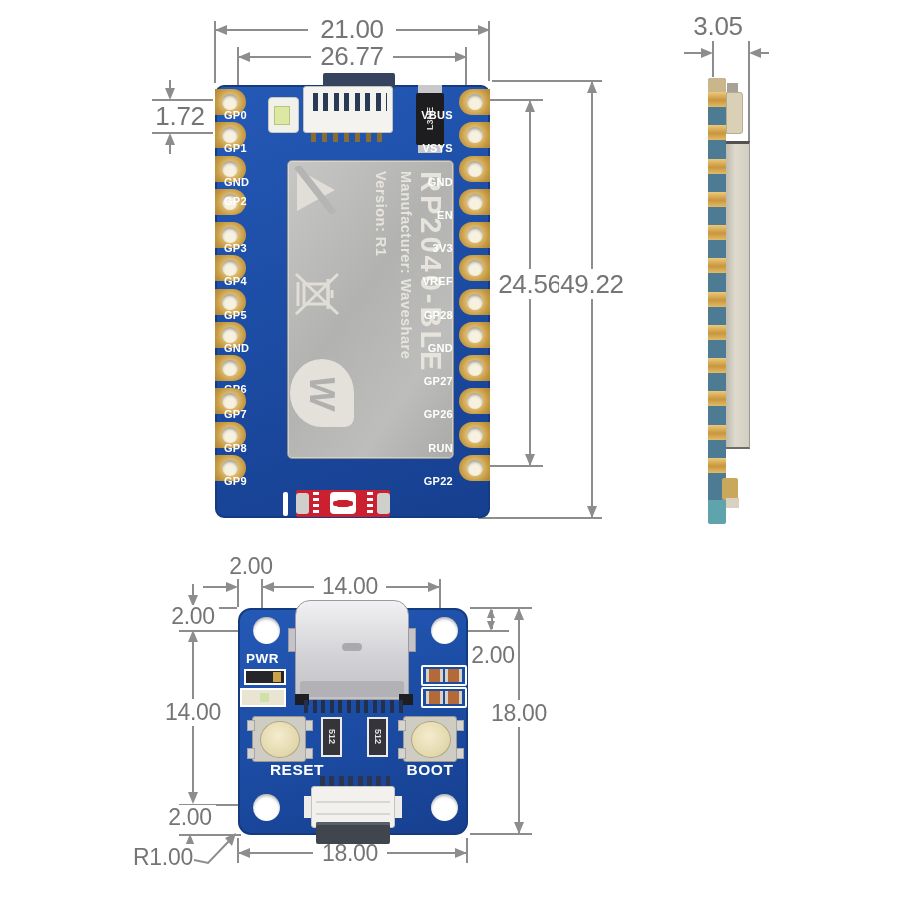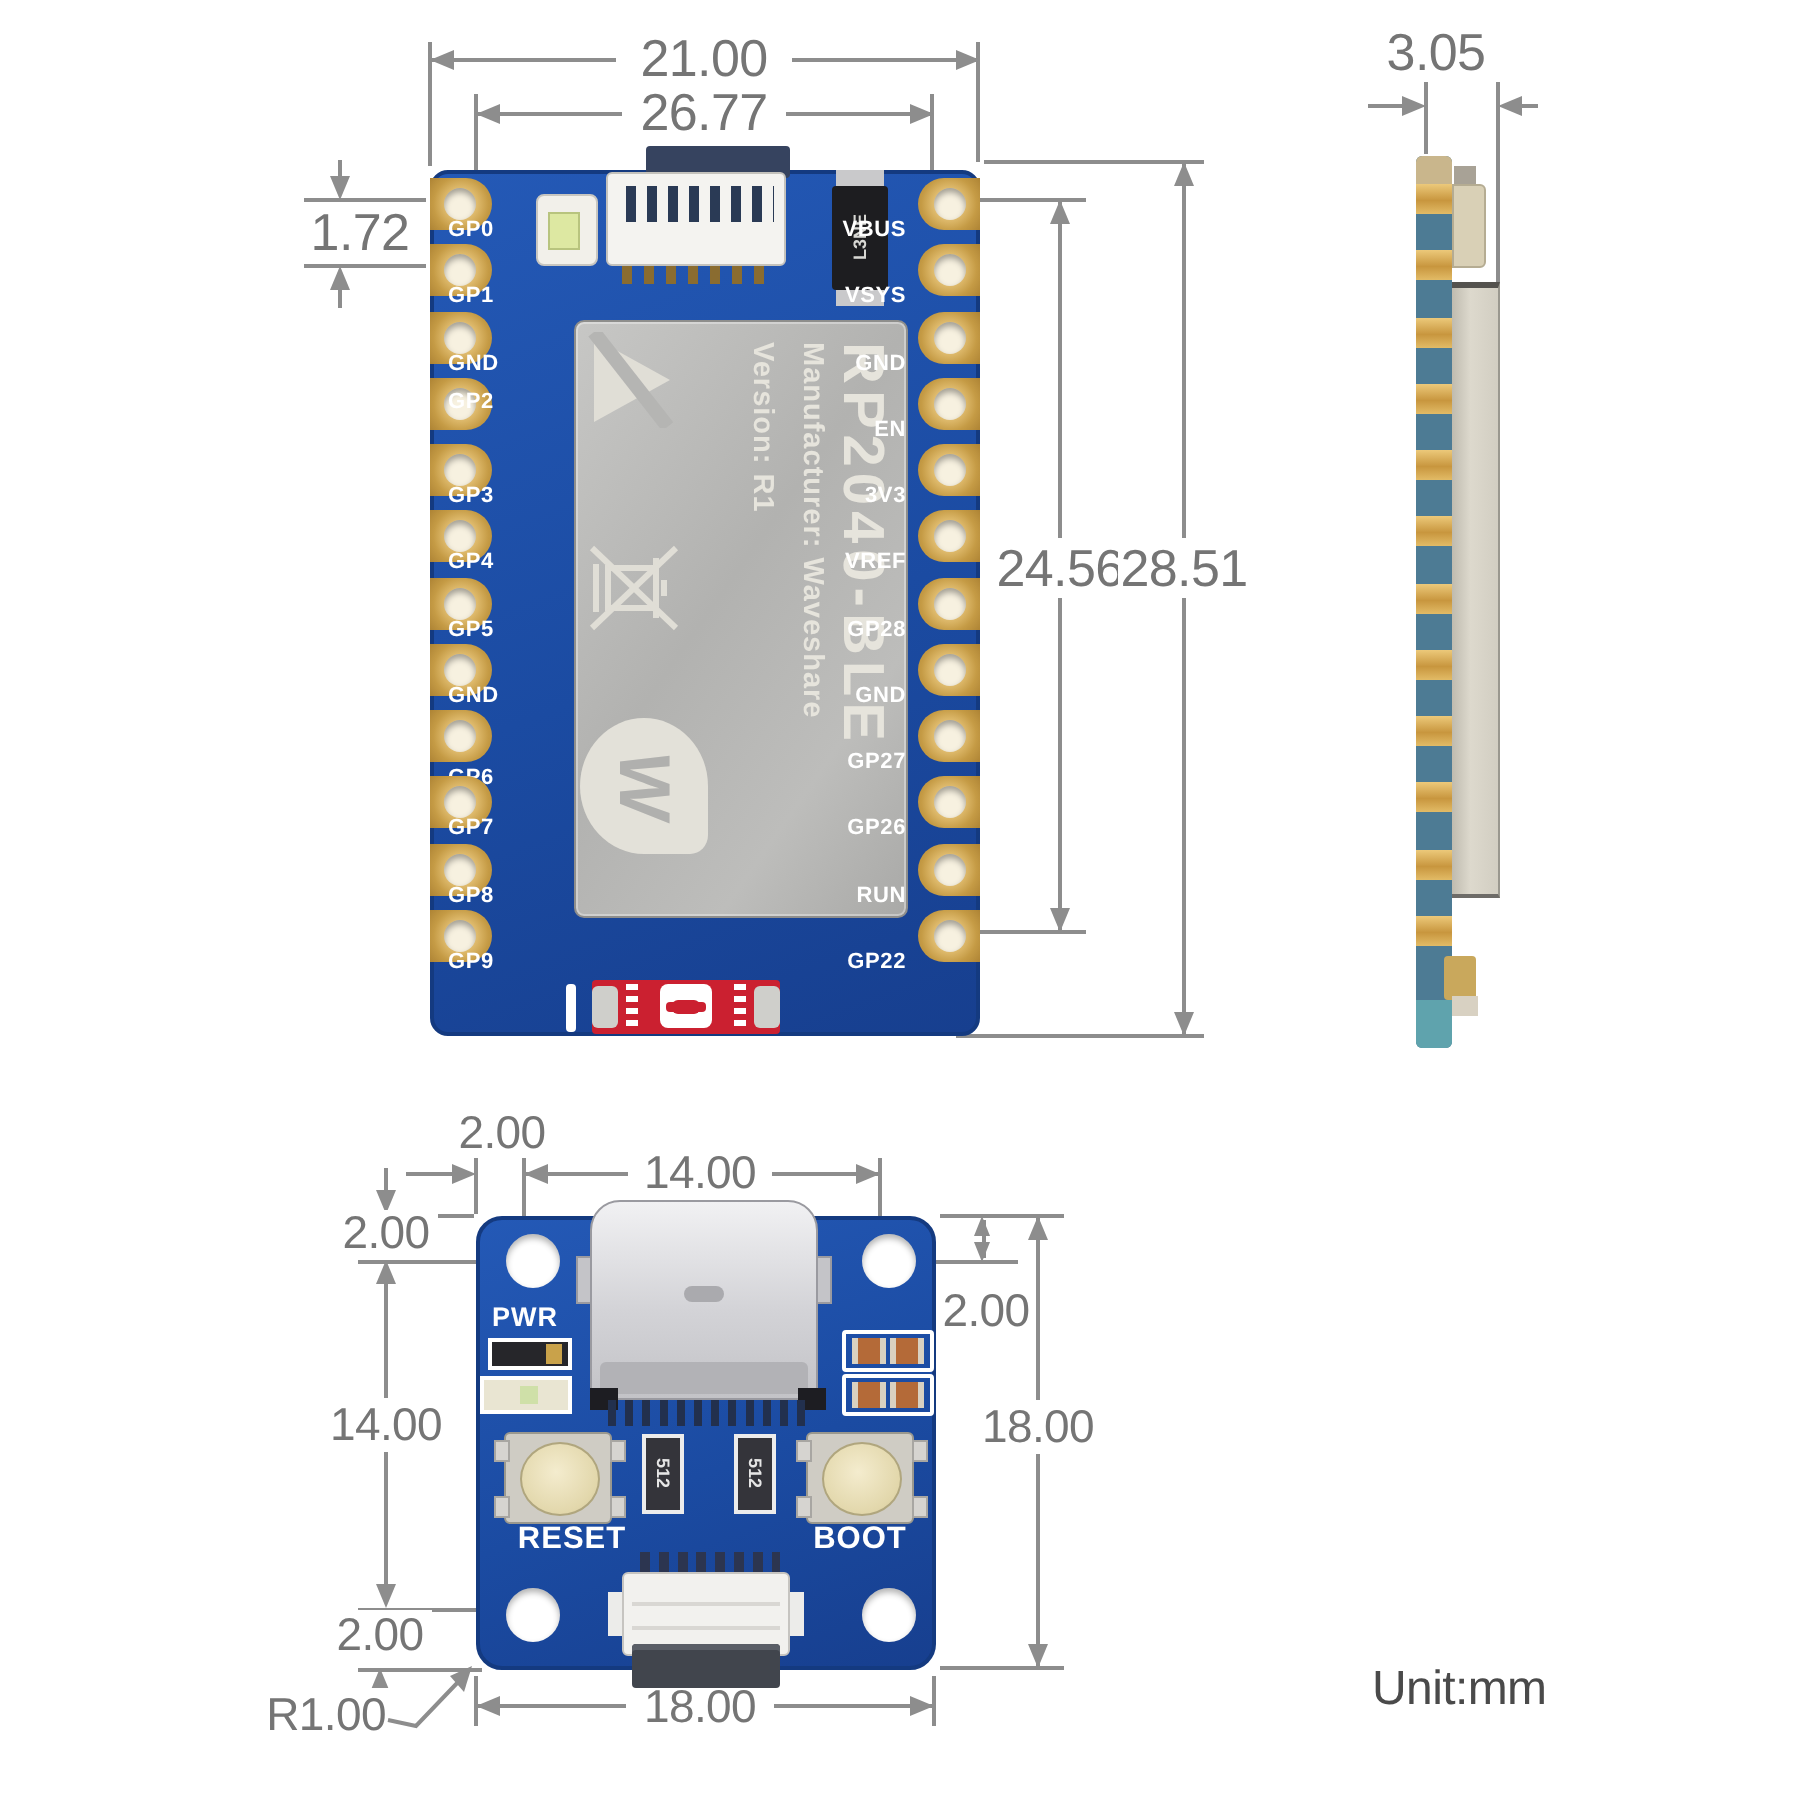--- a/index.html
+++ b/index.html
@@ -79,21 +79,21 @@
   <div class="ln" style="left:529px;top:100px;width:2px;height:366px"></div>
   <div class="arr aU" style="left:525px;top:100px"></div>
   <div class="arr aD" style="left:525px;top:454px"></div>
   <div class="dt f26" style="left:497px;top:269px;width:66px;height:30px">24.56</div>
 
   <div class="ln" style="left:492px;top:80px;width:110px;height:2px"></div>
   <div class="ln" style="left:478px;top:517px;width:124px;height:2px"></div>
   <div class="ln" style="left:591px;top:81px;width:2px;height:437px"></div>
   <div class="arr aU" style="left:587px;top:81px"></div>
   <div class="arr aD" style="left:587px;top:506px"></div>
-  <div class="dt f26" style="left:559px;top:269px;width:66px;height:30px">28.51</div>
+  <div class="dt f26" style="left:559px;top:269px;width:66px;height:30px">49.22</div>
 
   <div id="front-board" class="board" style="left:215px;top:85px;width:275px;height:433px;border-radius:9px">
 
     <div class="abs" style="left:70px;top:73px;width:165px;height:297px;border-radius:5px;
                 background:linear-gradient(125deg,#c7c7c5,#b2b2b0 45%,#bdbdbb 75%,#a9a9a7);
                 border:1px solid #8e8e8c;box-shadow:inset 0 0 0 1px rgba(255,255,255,.35)">
       <div class="abs" style="right:6px;top:10px;height:282px;writing-mode:vertical-rl;color:#e6e4dc">
         <div style="font-size:29px;font-weight:bold;letter-spacing:3px">RP2040-BLE</div>
         <div style="font-size:14.5px;font-weight:bold;margin-left:9px;letter-spacing:.5px">Manufacturer: Waveshare</div>
         <div style="font-size:14.5px;font-weight:bold;margin-left:7px;letter-spacing:.5px">Version: R1</div>
@@ -373,21 +373,21 @@
       <div class="cap" style="right:3px"></div>
     </div>
 
     <div class="btnbase" style="left:12px;top:106px">
       <div class="leg" style="left:-6px;top:3px"></div>
       <div class="leg" style="left:-6px;top:31px"></div>
       <div class="leg" style="left:52px;top:3px"></div>
       <div class="leg" style="left:52px;top:31px"></div>
       <div class="btncap"></div>
     </div>
-    <div class="blabel" style="left:9px;top:151px;width:74px">RESET</div>
+    <div class="blabel" style="left:20px;top:151px;width:74px">RESET</div>
 
     <div class="btnbase" style="left:163px;top:106px">
       <div class="leg" style="left:-6px;top:3px"></div>
       <div class="leg" style="left:-6px;top:31px"></div>
       <div class="leg" style="left:52px;top:3px"></div>
       <div class="leg" style="left:52px;top:31px"></div>
       <div class="btncap"></div>
     </div>
     <div class="blabel" style="left:157px;top:151px;width:66px">BOOT</div>
 
@@ -404,14 +404,13 @@
       <div class="abs" style="left:89px;top:20px;width:9px;height:22px;background:#ececea"></div>
       <div class="abs" style="left:7px;top:10px;width:84px;height:42px;background:#f2f1ee;border:1px solid #c6c4c0;border-radius:3px;box-sizing:border-box">
         <div class="abs" style="left:4px;top:14px;right:4px;height:2px;background:#d9d7d3"></div>
         <div class="abs" style="left:4px;top:26px;right:4px;height:2px;background:#d9d7d3"></div>
       </div>
       <div class="abs" style="left:12px;top:46px;width:74px;height:22px;background:#41454d;border-radius:2px;
                   box-shadow:inset 0 3px 0 #5a5e66"></div>
     </div>
   </div>
 
-  <div class="dt" style="left:686px;top:830px;width:140px;height:30px;font-size:24px;color:#4a4a4a;background:none;justify-content:flex-start">Unit:mm</div>
 </div>
 
 </body></html>

